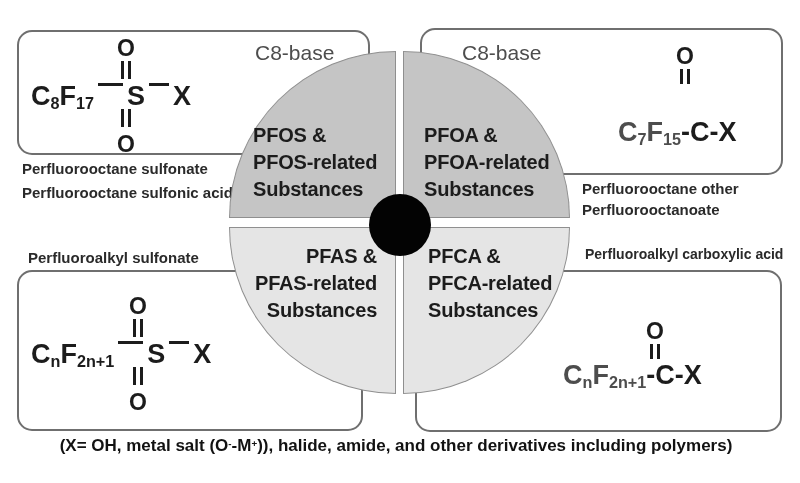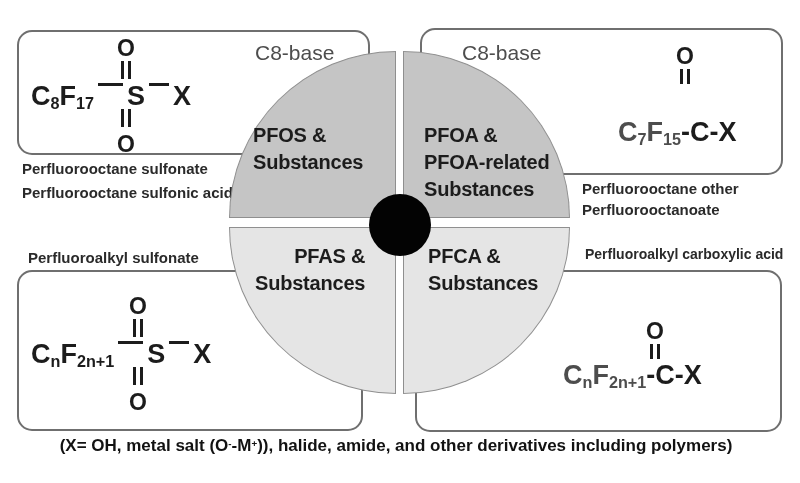--- a/index.html
+++ b/index.html
@@ -138,33 +138,36 @@
     </div>
   </div>
 
   <div class="quad" id="q-tl"></div>
   <div class="quad" id="q-tr"></div>
   <div class="quad" id="q-bl"></div>
   <div class="quad" id="q-br"></div>
 
   <div class="qlabel" id="lbl-pfos">
     <div>PFOS &amp;</div>
+    <div>PFOS-related</div>
     <div>Substances</div>
   </div>
   <div class="qlabel" id="lbl-pfoa">
     <div>PFOA &amp;</div>
     <div>PFOA-related</div>
     <div>Substances</div>
   </div>
   <div class="qlabel" id="lbl-pfas">
     <div>PFAS &amp;</div>
+    <div>PFAS-related</div>
     <div>Substances</div>
   </div>
   <div class="qlabel" id="lbl-pfca">
     <div>PFCA &amp;</div>
+    <div>PFCA-related</div>
     <div>Substances</div>
   </div>
 
   <div class="c8tag" id="c8-left">C8-base</div>
   <div class="c8tag" id="c8-right">C8-base</div>
 
   <div class="centerdot"></div>
 
   <div class="boxcap" id="cap-tl">
     <div>Perfluorooctane sulfonate</div>

